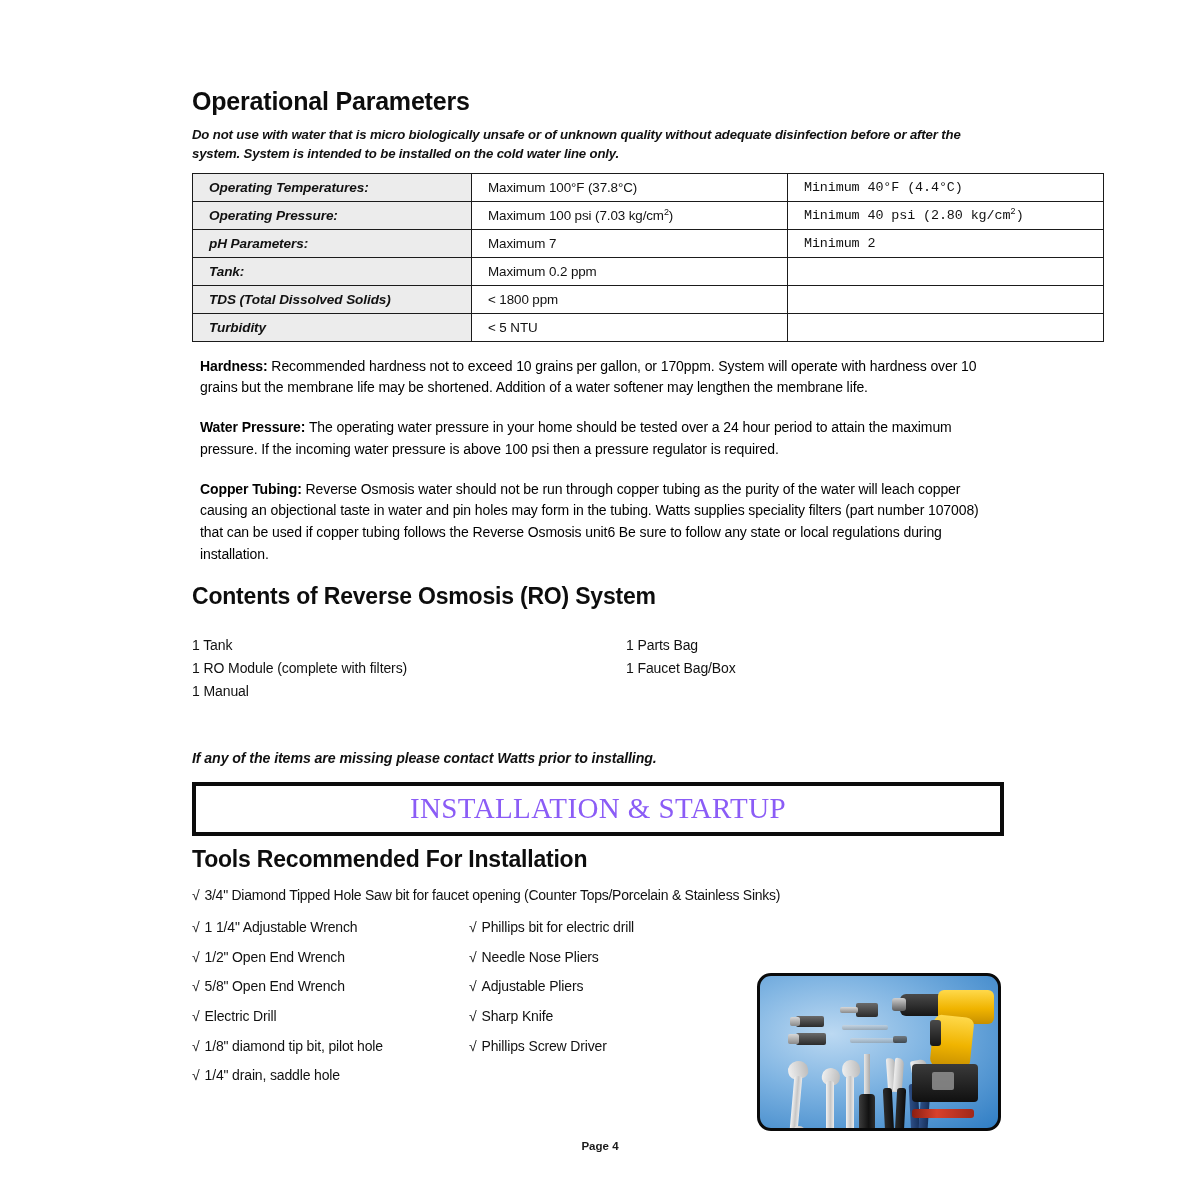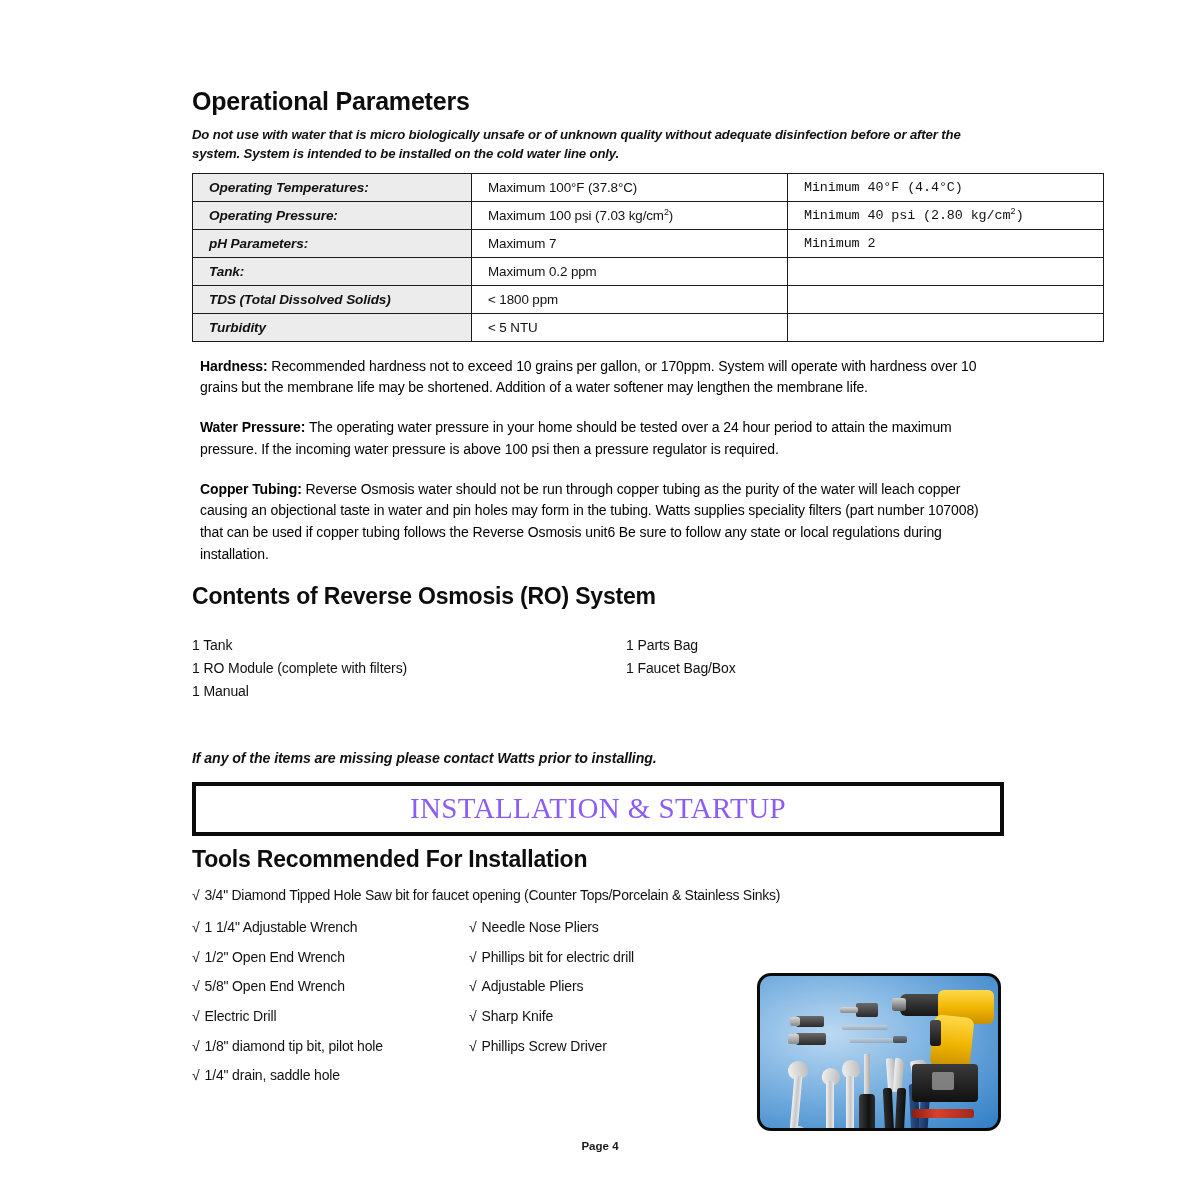--- a/index.html
+++ b/index.html
@@ -300,22 +300,22 @@
     <div class="tools-cols">
       <div class="tools-col-a">
         <div><span class="tick">√</span><span>1 1/4" Adjustable Wrench</span></div>
         <div><span class="tick">√</span><span>1/2" Open End Wrench</span></div>
         <div><span class="tick">√</span><span>5/8" Open End Wrench</span></div>
         <div><span class="tick">√</span><span>Electric Drill</span></div>
         <div><span class="tick">√</span><span>1/8" diamond tip bit, pilot hole</span></div>
         <div><span class="tick">√</span><span>1/4" drain, saddle hole</span></div>
       </div>
       <div class="tools-col-b">
+        <div><span class="tick">√</span><span>Phillips bit for electric drill</span></div>
         <div><span class="tick">√</span><span>Needle Nose Pliers</span></div>
-        <div><span class="tick">√</span><span>Phillips bit for electric drill</span></div>
         <div><span class="tick">√</span><span>Adjustable Pliers</span></div>
         <div><span class="tick">√</span><span>Sharp Knife</span></div>
         <div><span class="tick">√</span><span>Phillips Screw Driver</span></div>
       </div>
     </div>
 
   </div>
 
   <div class="tool-photo">
 

